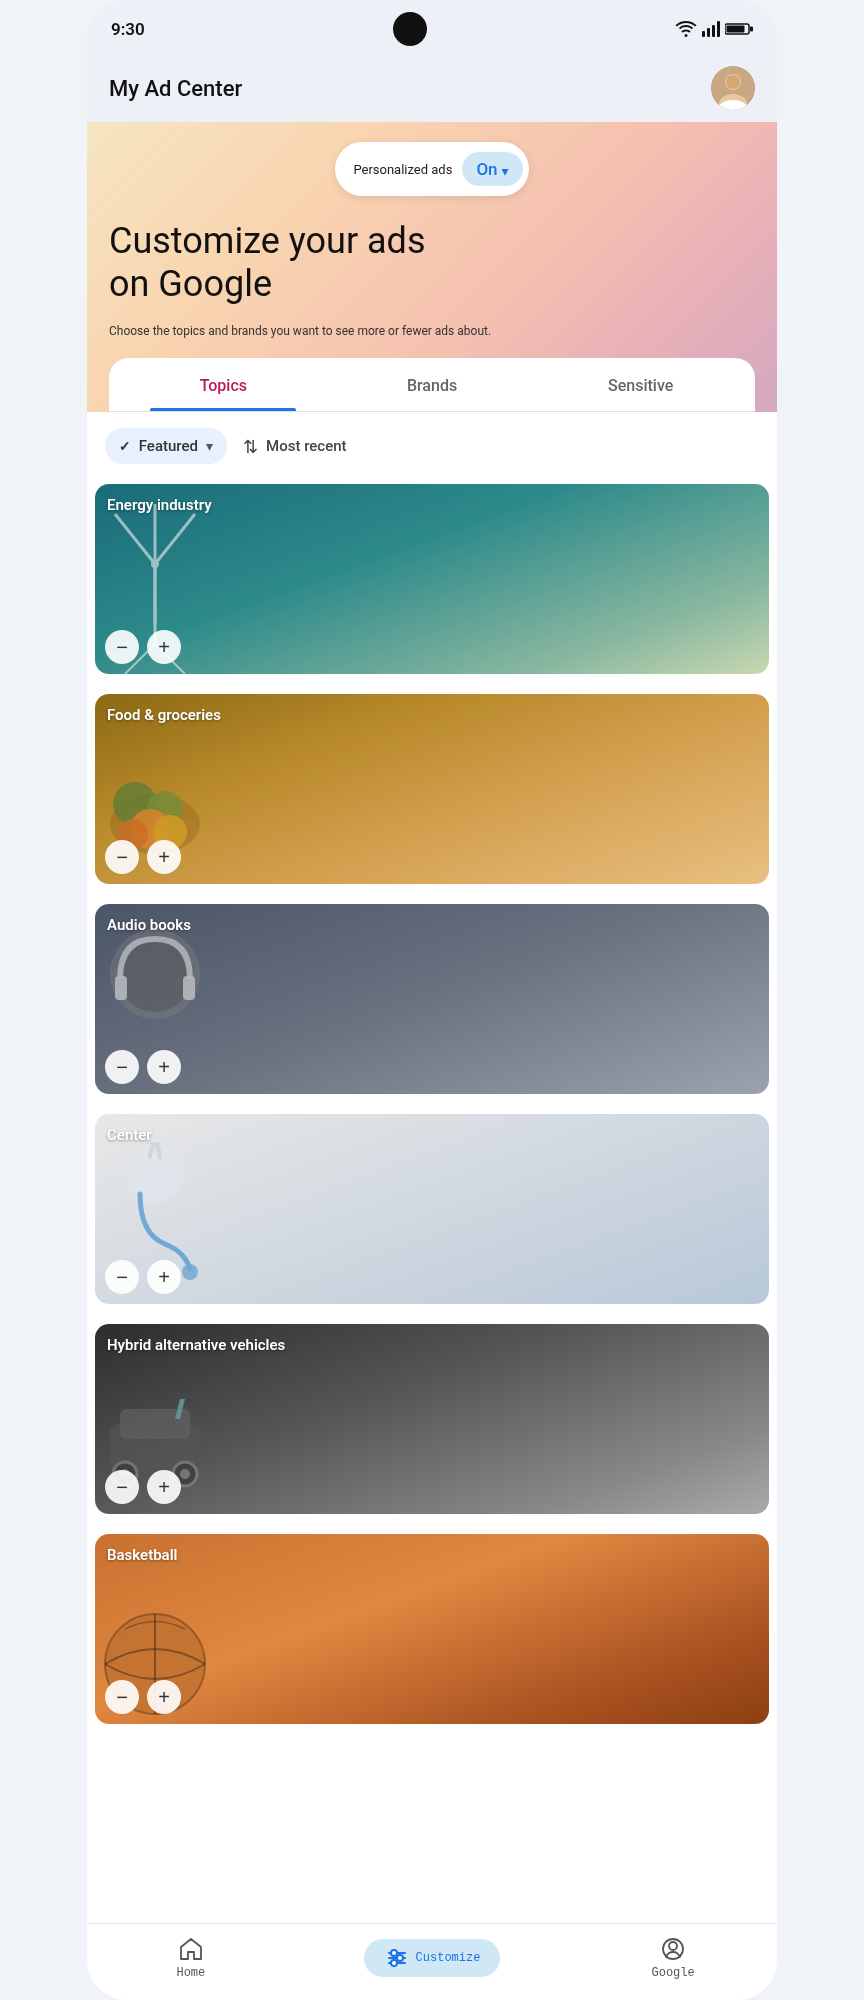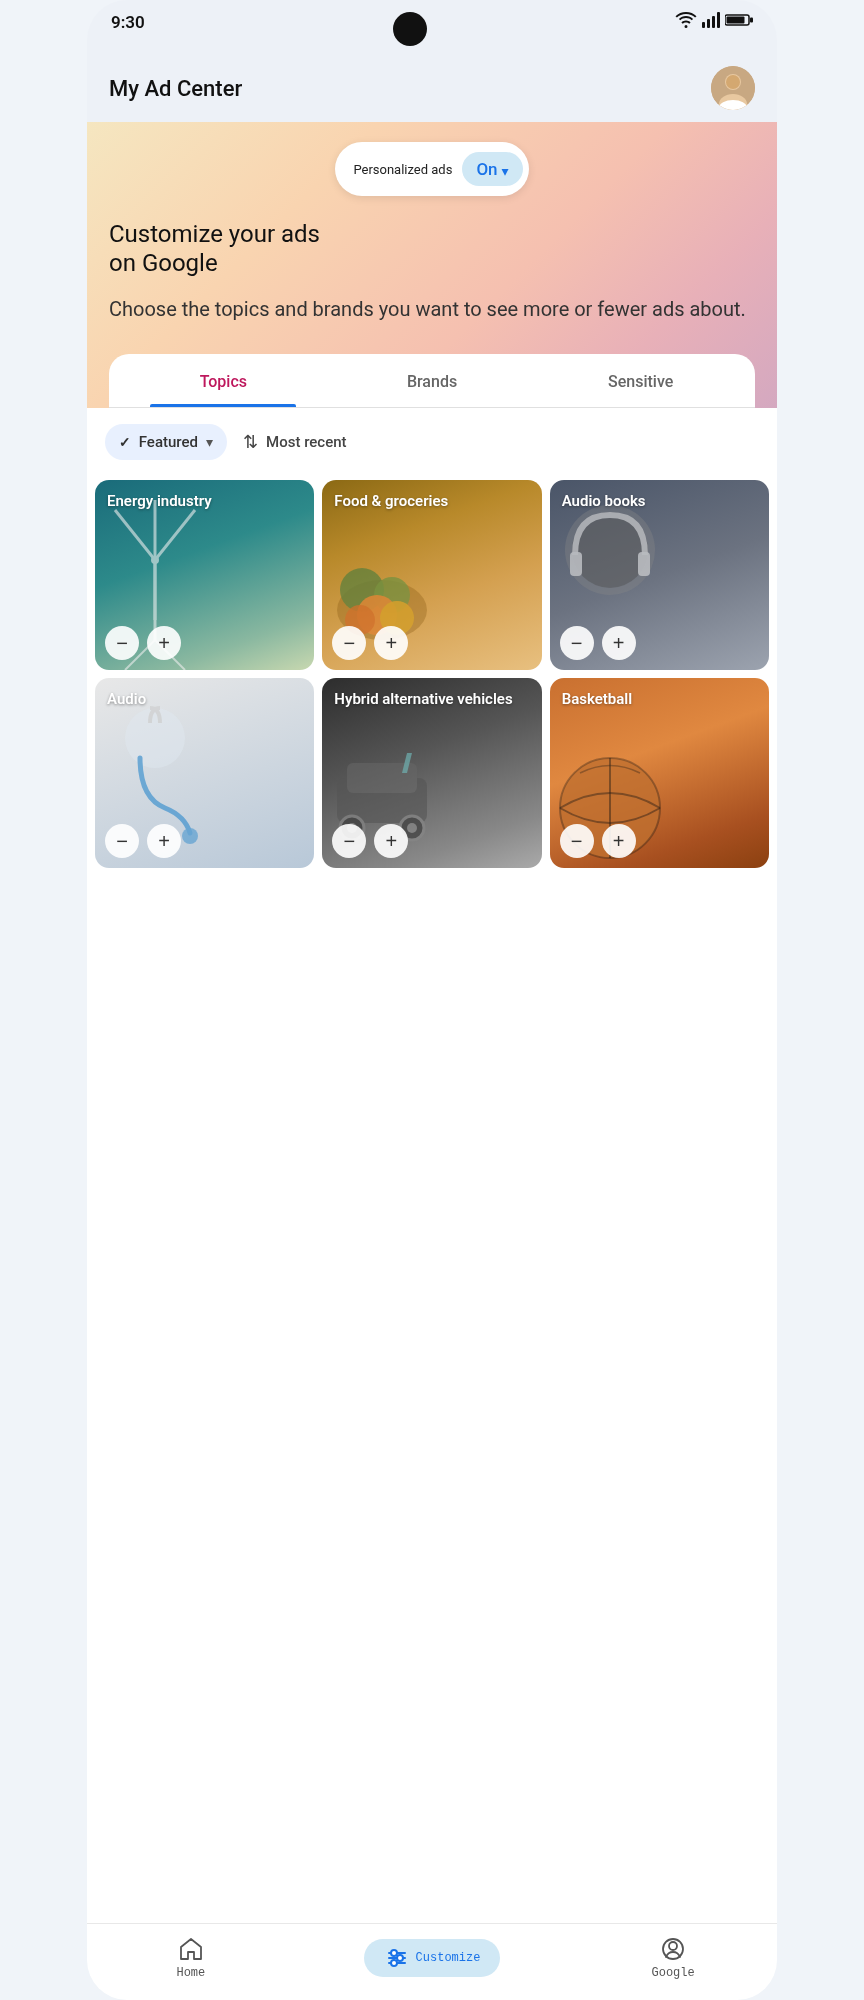--- a/index.html
+++ b/index.html
@@ -22,21 +22,21 @@
       position: relative;
       display: flex;
       flex-direction: column;
       margin: 0 auto;
     }
 
     
     .status-bar {
       display: flex;
       justify-content: space-between;
-      align-items: flex-start;
+      align-items: center;
       padding: 12px 24px 8px;
       background: #edf1f7;
     }
     .status-time {
       font-size: 17px;
       font-weight: 600;
       color: #111;
     }
     .status-center {
       width: 34px;
@@ -114,31 +114,31 @@
     .on-badge-text {
       font-size: 17px;
       color: #1a73e8;
       font-weight: 500;
     }
     .on-badge-arrow {
       font-size: 14px;
       color: #1a73e8;
     }
     .hero-heading {
-      font-size: 24px;
+      font-size: 36px;
       font-weight: 400;
       color: #111;
       line-height: 1.2;
       margin-bottom: 16px;
     }
     .hero-subtext {
-      font-size: 20px;
+      font-size: 12px;
       color: #333;
       line-height: 1.5;
-      margin-bottom: 30px;
+      margin-bottom: 18px;
     }
 
     
     .tabs-container {
       background: white;
       border-radius: 20px 20px 0 0;
       padding: 0;
       margin-top: 0;
     }
     .tabs {
@@ -200,22 +200,22 @@
     }
     .most-recent-text {
       font-size: 15px;
       color: #444;
       font-weight: 500;
     }
 
     
     .topics-grid {
       display: grid;
-      grid-template-columns: 1fr 1fr 1fr;
-      gap: 8px;
+      grid-template-columns: 1fr;
+      gap: 20px;
       padding: 4px 8px 8px;
       background: white;
     }
     .topic-card {
       border-radius: 14px;
       overflow: hidden;
       position: relative;
       height: 190px;
       cursor: pointer;
     }
@@ -461,21 +461,21 @@
 
           <svg viewBox="0 0 120 190" width="120" height="190" style="position:absolute;bottom:0;left:0;opacity:0.6;">
             <circle cx="60" cy="60" r="30" fill="#e0e8f0" opacity="0.8"></circle>
 
             <path d="M45 80 Q45 120 70 130 Q90 138 95 155" fill="none" stroke="#2a88cc" stroke-width="5" stroke-linecap="round"></path>
             <circle cx="95" cy="158" r="8" fill="#2a88cc" opacity="0.8"></circle>
             <path d="M55 45 Q55 30 65 30" fill="none" stroke="#ccc" stroke-width="4"></path>
             <path d="M65 45 Q65 30 55 30" fill="none" stroke="#ccc" stroke-width="4"></path>
           </svg>
         </div>
-        <span class="topic-label">Audio</span>
+        <span class="topic-label">Center</span>
         <div class="topic-actions">
           <button class="action-btn">−</button>
           <button class="action-btn">+</button>
         </div>
       </div>
 
       <div class="topic-card">
         <div class="topic-card-bg card-hybrid">
 
           <svg viewBox="0 0 120 190" width="120" height="190" style="position:absolute;bottom:0;left:0;opacity:0.6;">

